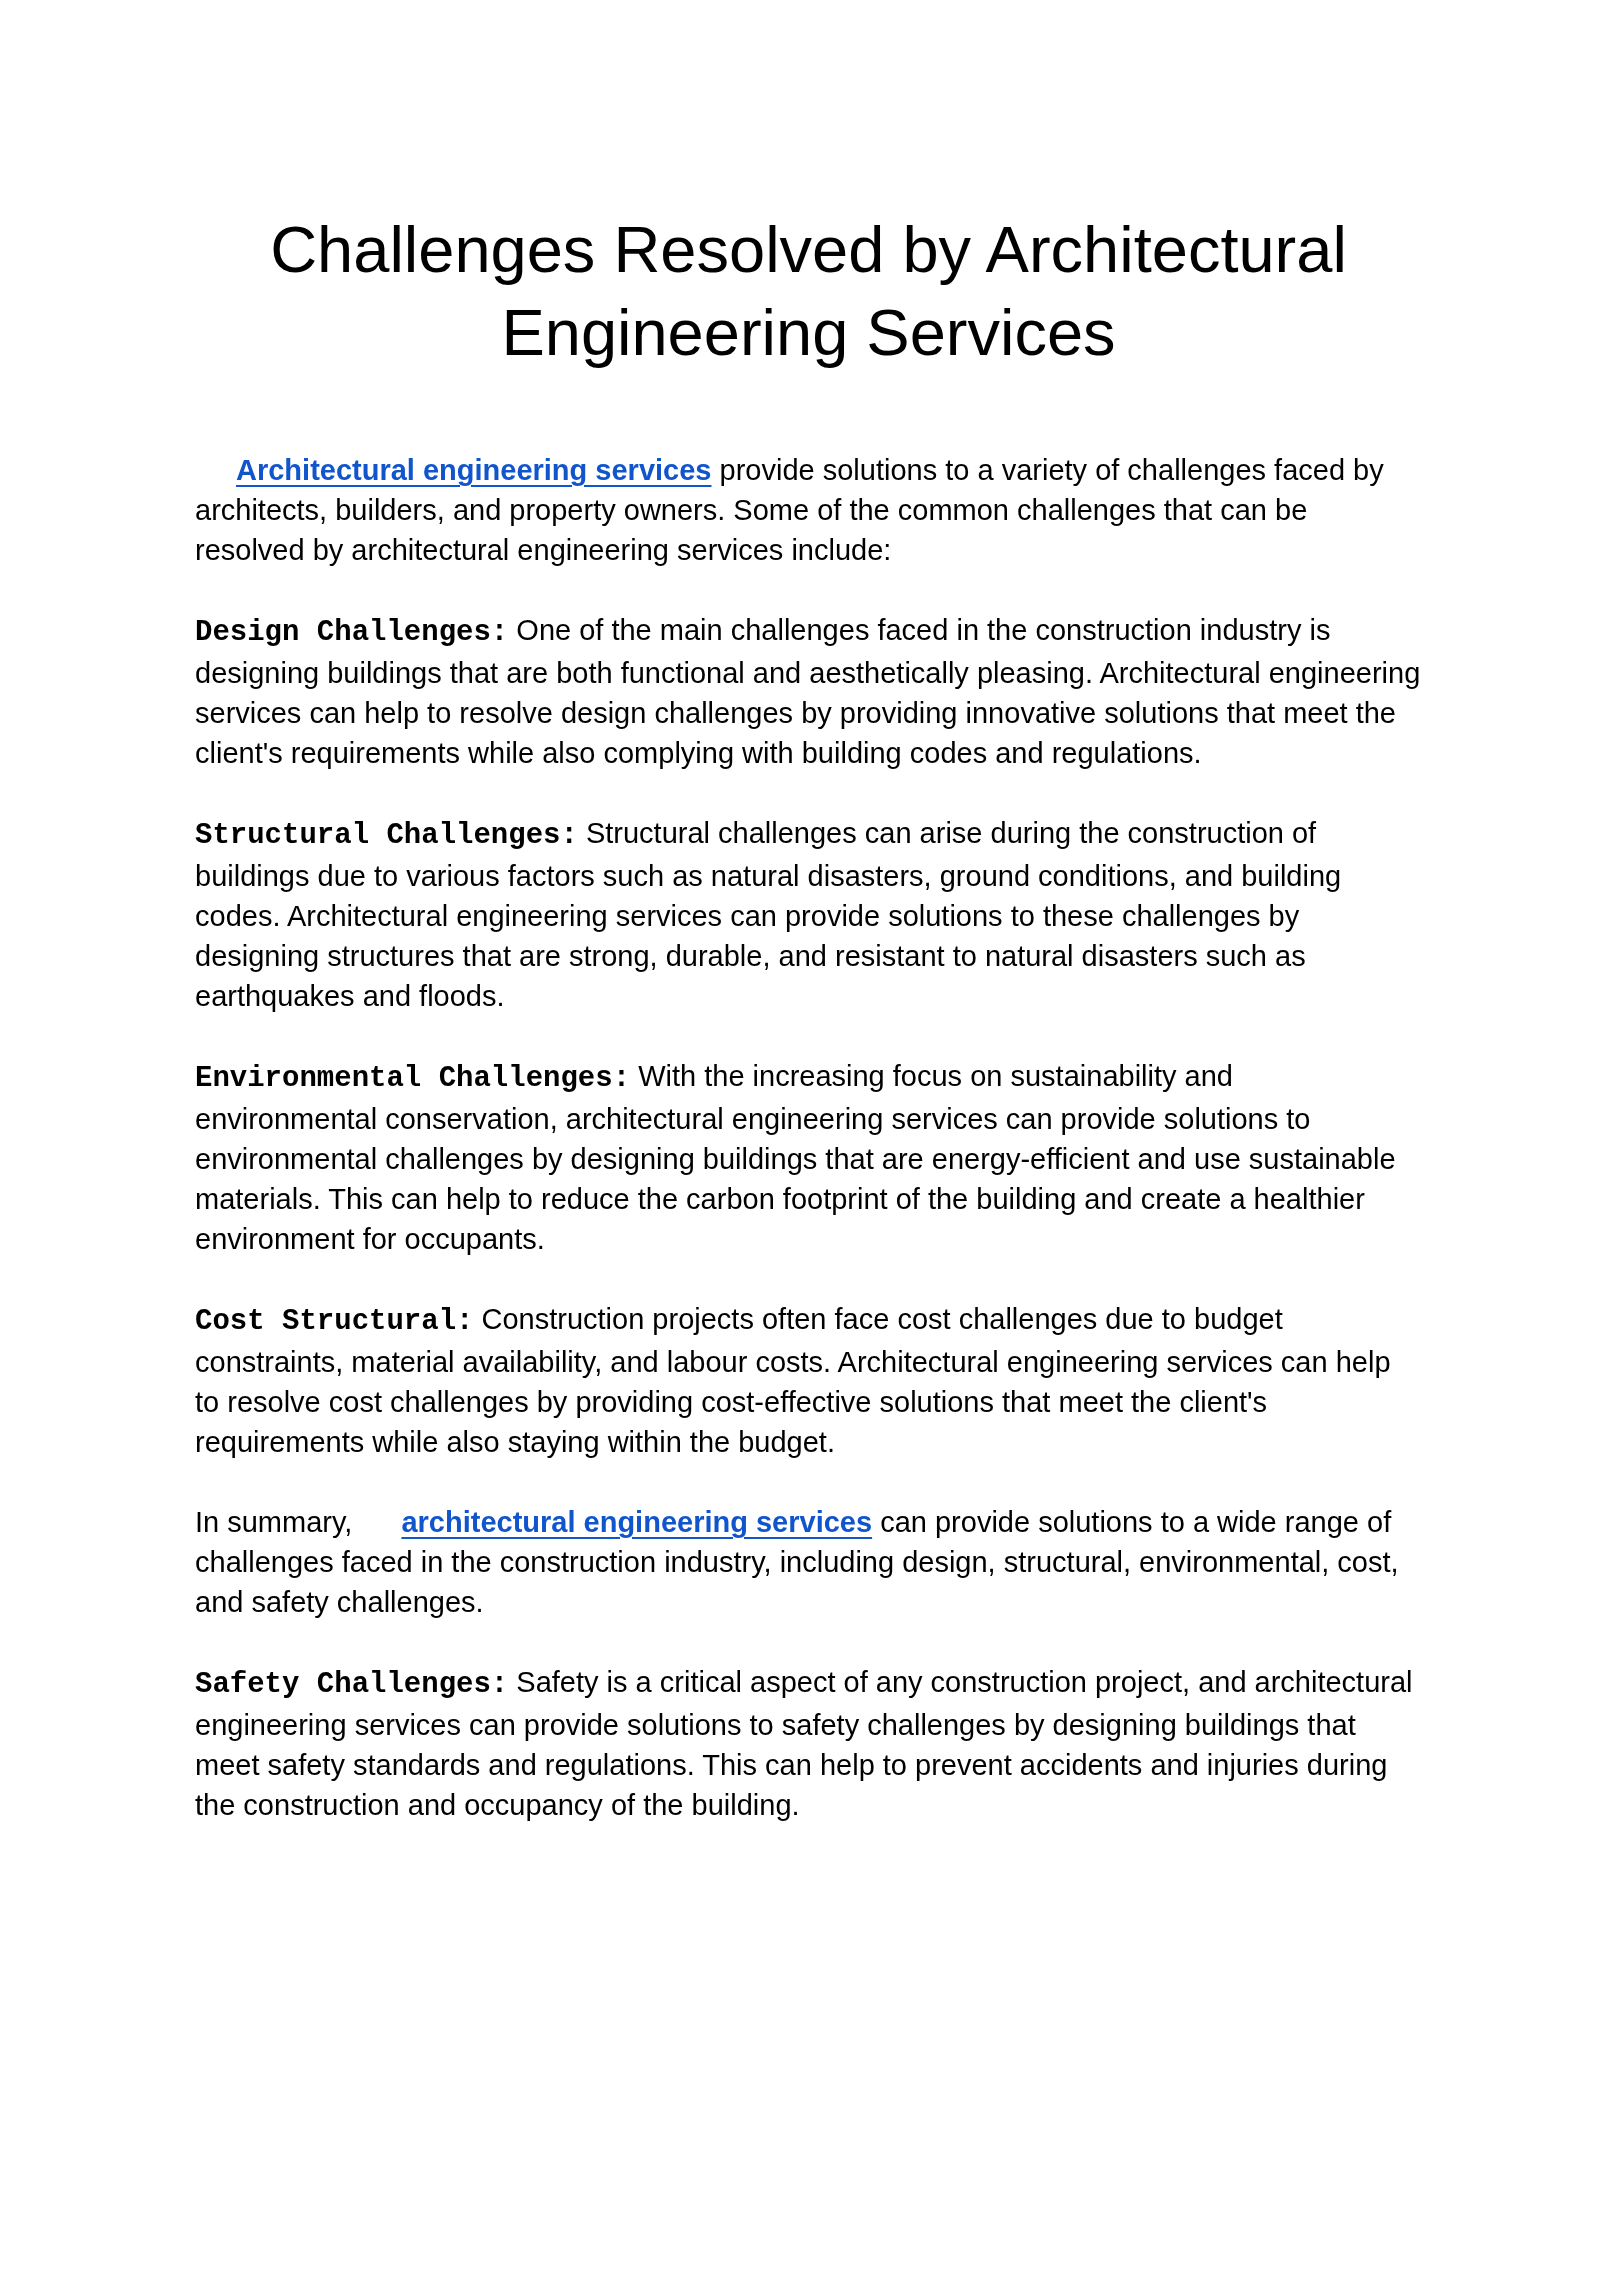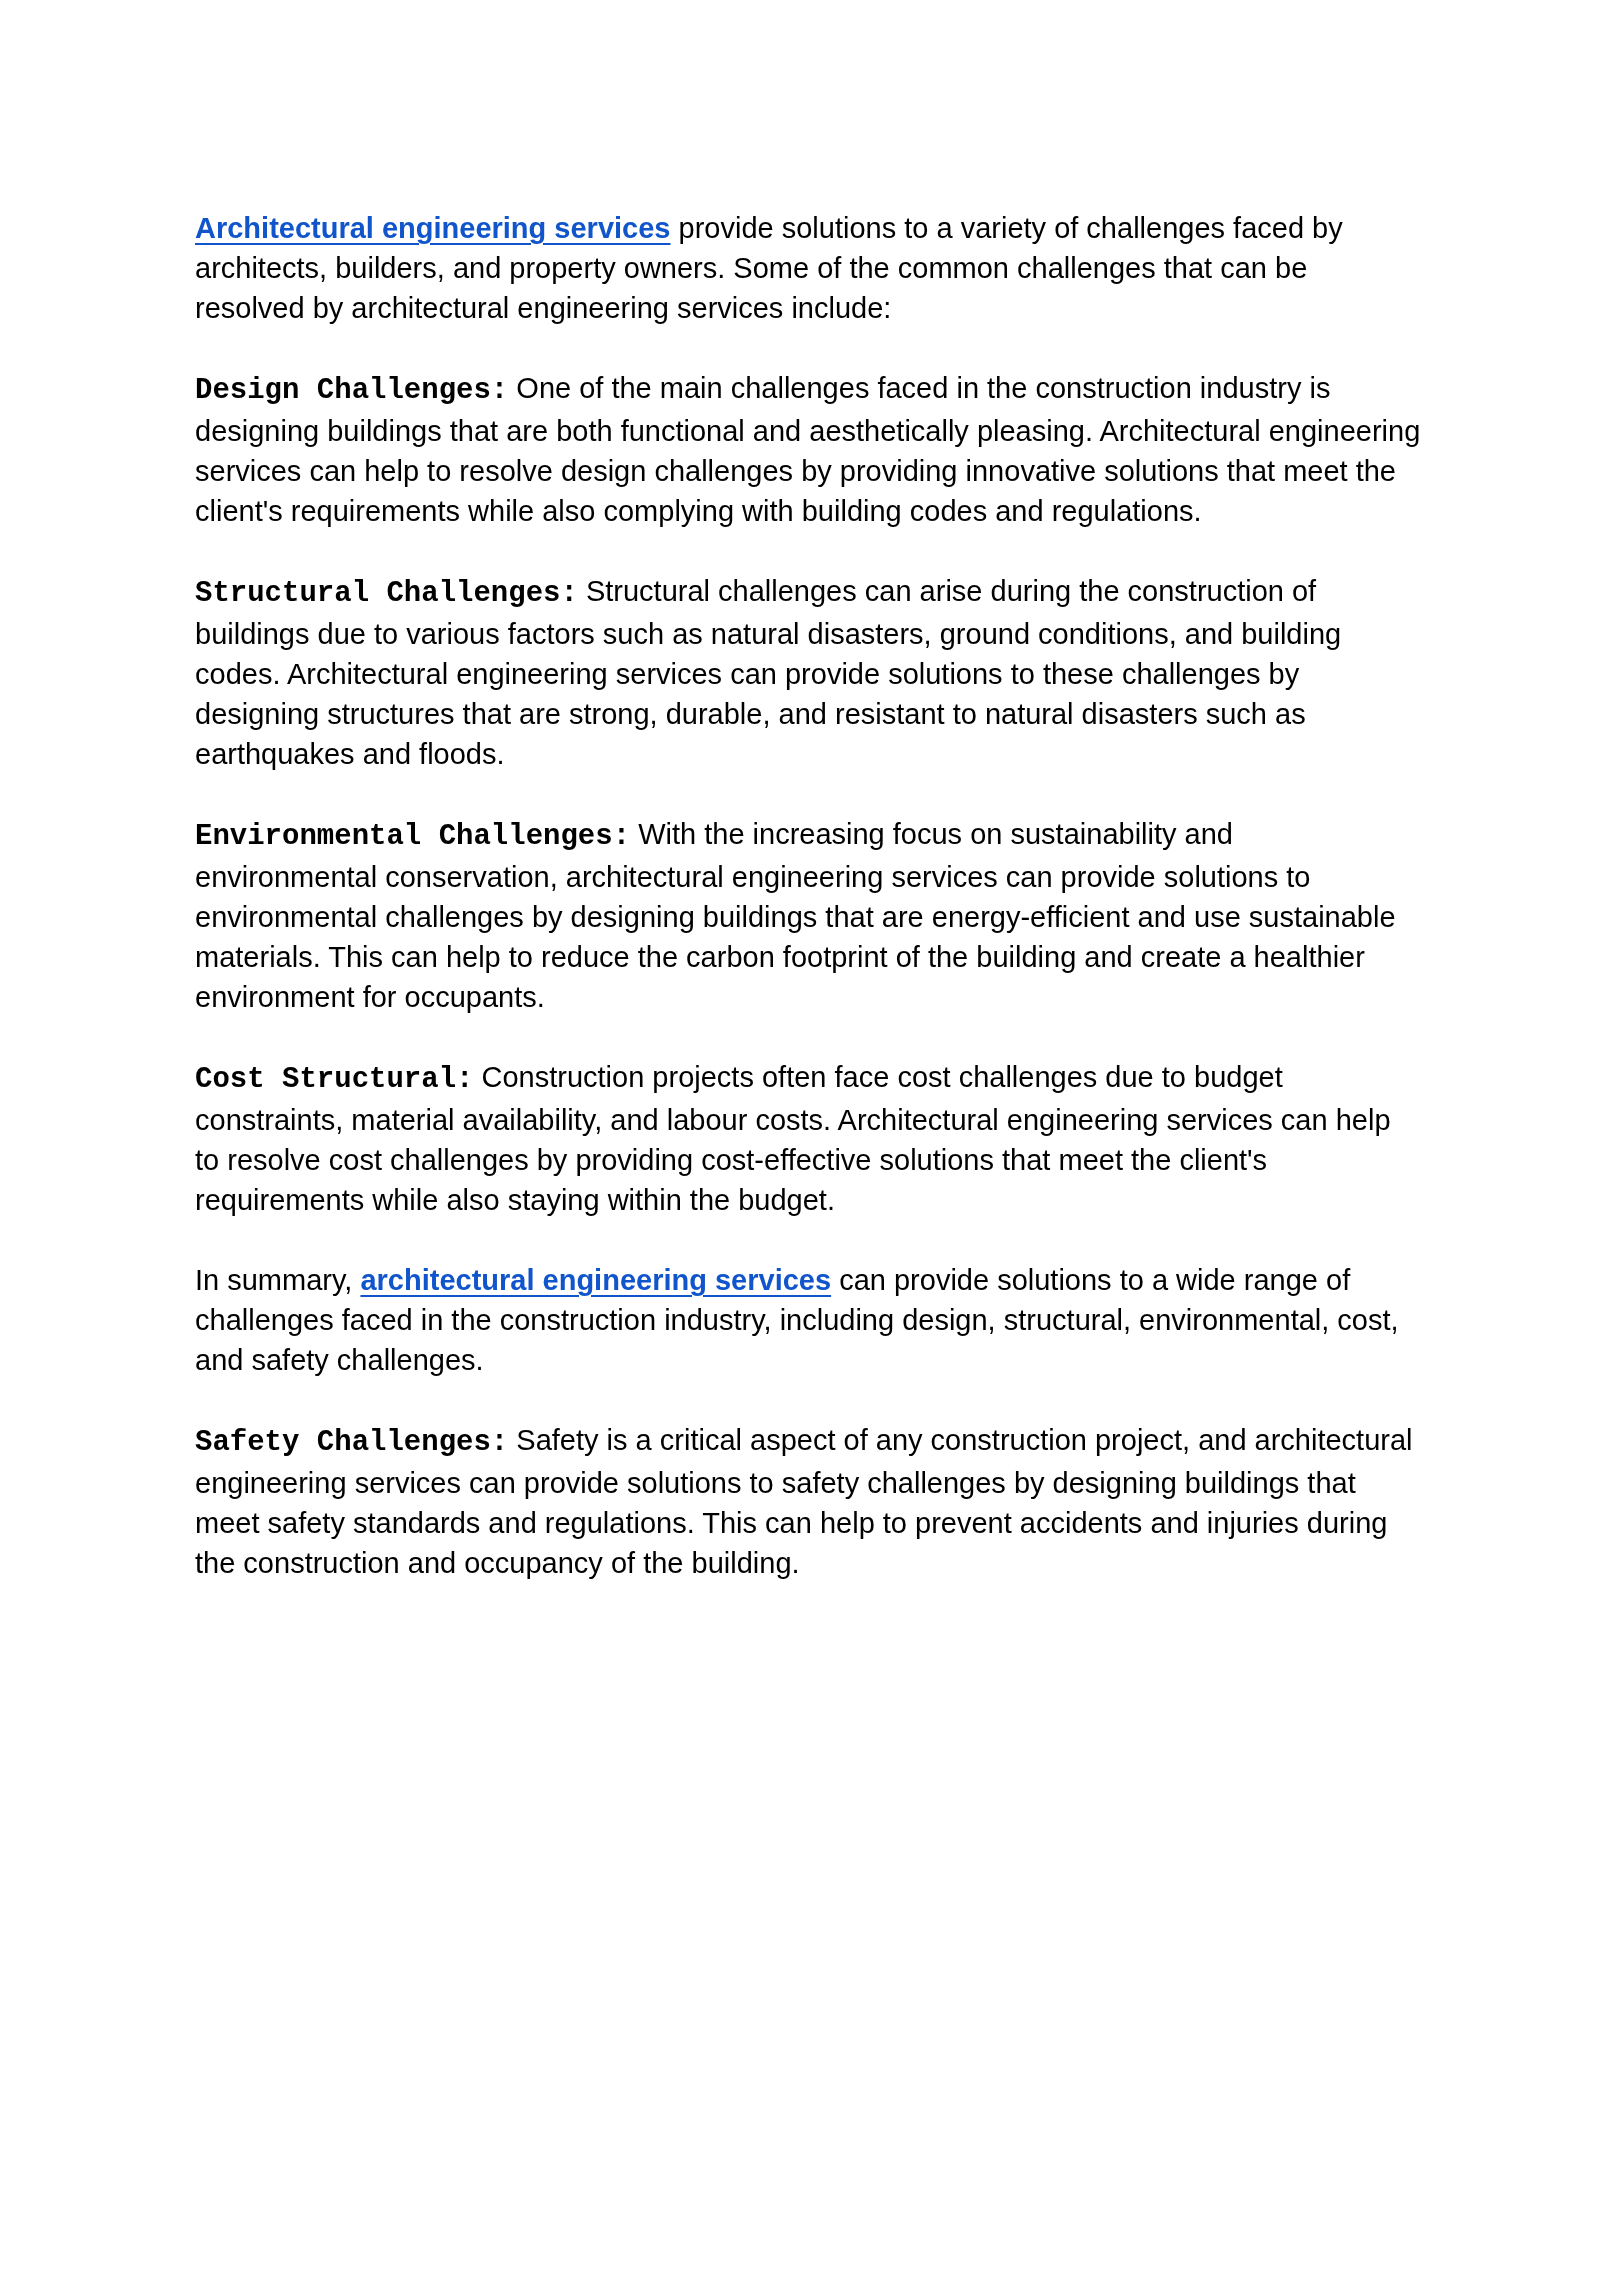--- a/index.html
+++ b/index.html
@@ -40,27 +40,29 @@
     font-weight: 700;
     font-family: Liberation Mono, monospace;
   }
   a.doc-link {
     color: #1155cc;
     font-weight: 700;
     text-decoration: underline;
     text-decoration-thickness: 2.3px;
     text-underline-offset: 4.6px;
     cursor: pointer;
+    margin-left: 41px;
   }
 </style>
 </head>
 <body>
 
 <div class="page">
 
+  <h1 class="doc-title">Challenges Resolved by Architectural Engineering Services</h1>
 
   <p class="para">
     <a class="doc-link">Architectural engineering services</a><span> provide solutions to a variety of challenges faced by architects, builders, and property owners. Some of the common challenges that can be resolved by architectural engineering services include:</span>
   </p>
 
   <p class="para">
     <span class="lead">Design Challenges:</span><span> One of the main challenges faced in the construction industry is designing buildings that are both functional and aesthetically pleasing. Architectural engineering services can help to resolve design challenges by providing innovative solutions that meet the client's requirements while also complying with building codes and regulations.</span>
   </p>
 
   <p class="para">

